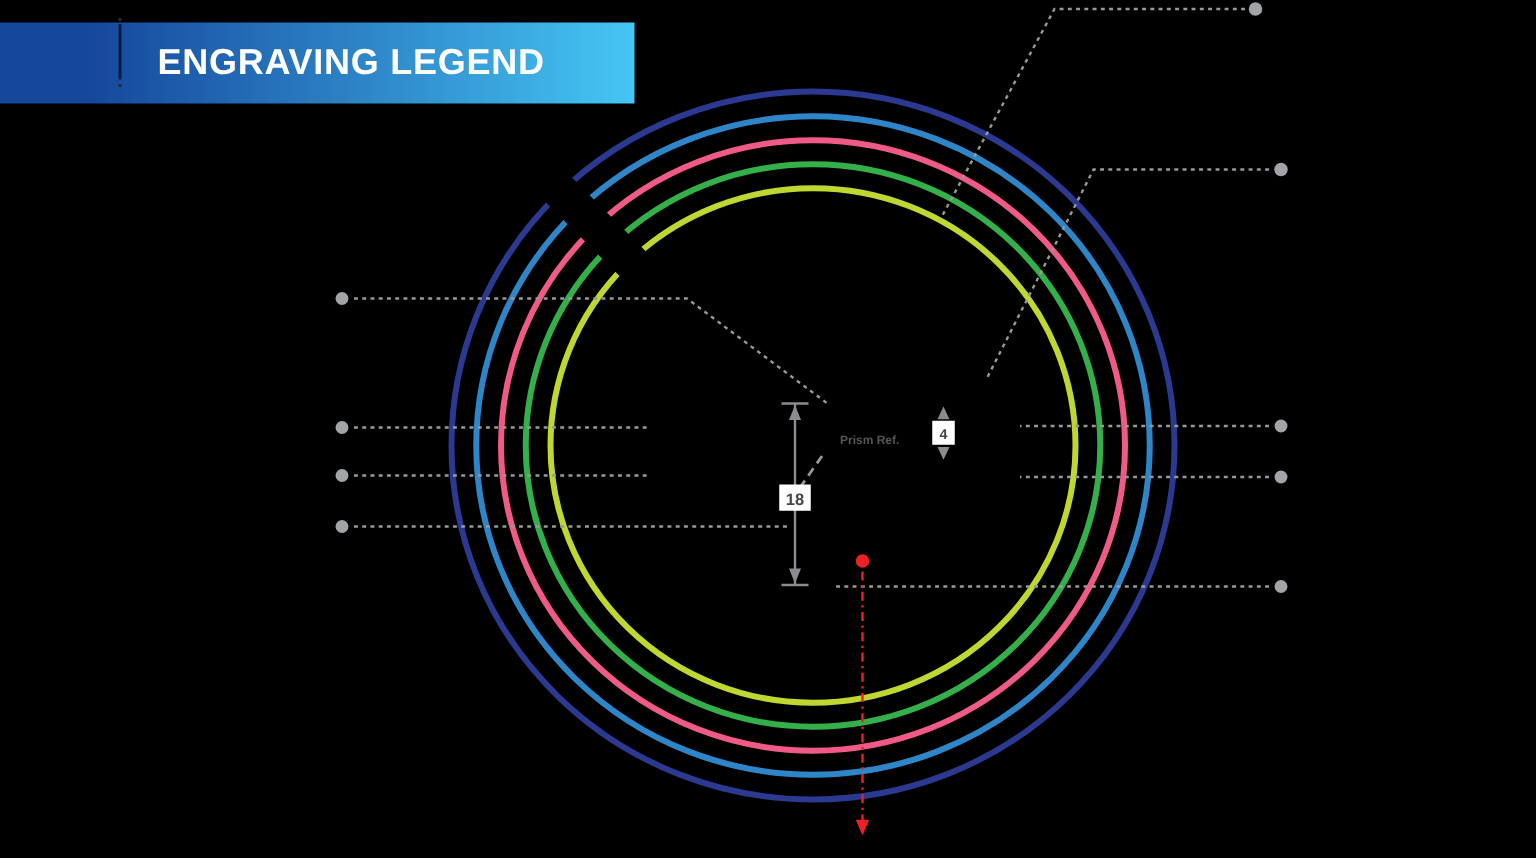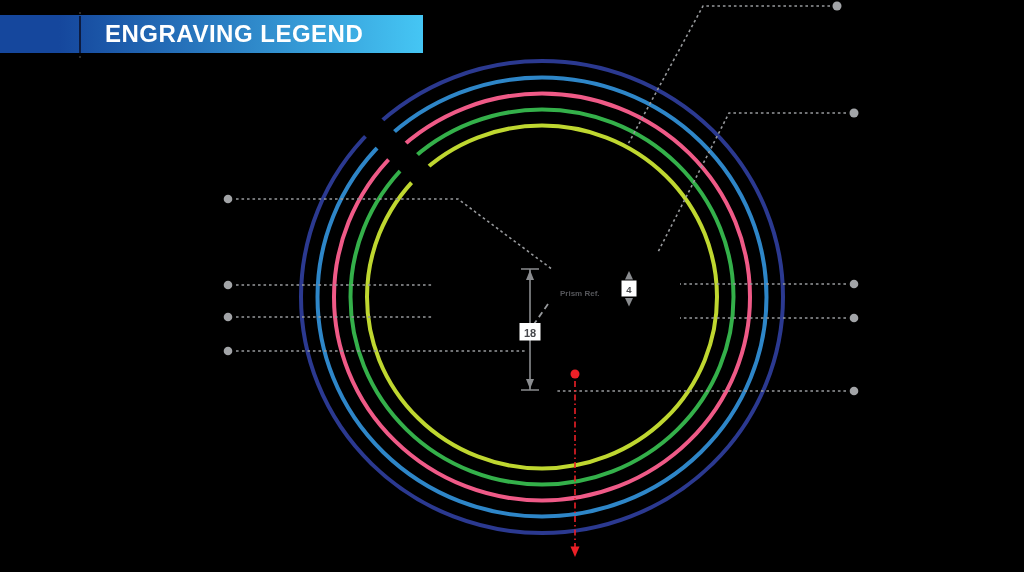--- a/index.html
+++ b/index.html
@@ -1,19 +1,19 @@
 <!DOCTYPE html>
 <html style="--bg: #000000; --banner-start: #15479D; --banner-mid: #2E86C8; --banner-end: #45C6F4; --callout: #97999C; --dot: #A2A4A7; --dim: #8A8C8F; --red: #EC2027;"><head>
 <meta charset="utf-8">
 <style>
   html,body{margin:0;padding:0;background:var(--bg,#000);}
   body{width:1024px;height:572px;position:relative;overflow:hidden;
        font-family:"Liberation Sans",sans-serif;}
   .stage{position:absolute;left:0;top:0;width:1024px;height:572px;}
-  .banner{position:absolute;left:0;top:15px;width:423px;height:38px;
+  .banner{position:absolute;left:0;top:15px;width:423px;height:54px;
           background:linear-gradient(90deg,var(--banner-start) 0%,var(--banner-start) 14%,var(--banner-mid) 58%,var(--banner-end) 100%);
           display:flex;align-items:center;}
   .banner-title{color:#fff;font-size:24px;font-weight:bold;letter-spacing:.5px;
                 padding-left:105px;white-space:nowrap;}
   .fold-mark{position:absolute;left:79px;top:16px;width:2px;height:37px;background:#0d1b3f;}
   .fold-dot{position:absolute;left:79px;width:2px;height:2px;background:#2b2b2b;}
   .fold-dot.t{top:12px}.fold-dot.b{top:56px}
   svg{position:absolute;left:0;top:0;}
   .ring{fill:none;stroke-width:4;}
   .leader{fill:none;stroke:var(--callout);stroke-width:1.6;stroke-dasharray:2.6 2.9;}

